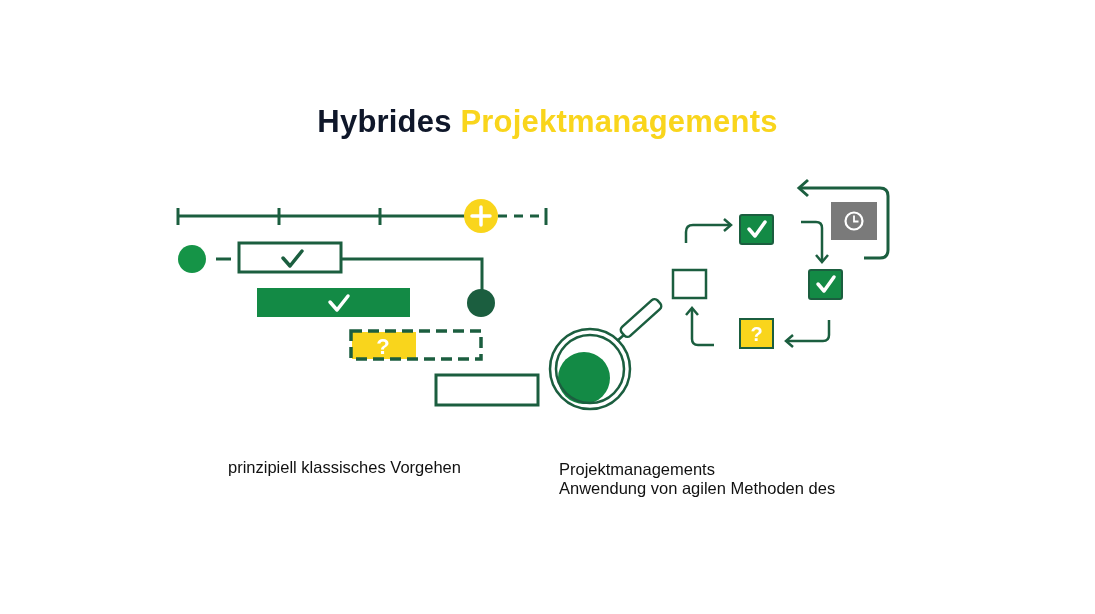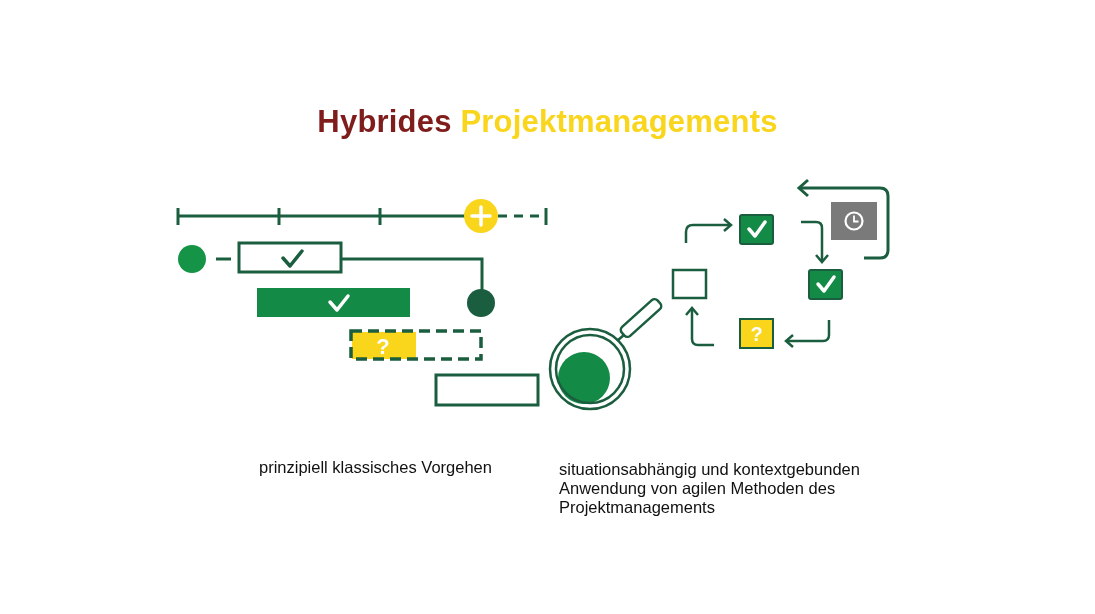--- a/index.html
+++ b/index.html
@@ -1,22 +1,22 @@
 <!DOCTYPE html>
 <html><head>
 <meta charset="utf-8">
 <style>
   html, body { margin: 0; padding: 0; background: #ffffff; }
   body { width: 1095px; height: 614px; position: relative; overflow: hidden; font-family: "Liberation Sans", sans-serif; }
   .title { position: absolute; left: 0; width: 1095px; top: 104px; text-align: center; font-size: 31px; font-weight: bold; letter-spacing: 0.2px; }
-  .title .t1 { color: #7f1d1d; }
+  .title .t1 { color: #0f172a; }
   .title .t2 { color: #f9d51c; }
   svg.diagram { position: absolute; left: 0; top: 0; }
   .caption { position: absolute; font-size: 16.5px; color: #111; line-height: 19px; }
-  .cap-left { left: 228px; top: 458px; margin-left: 31px; }
+  .cap-left { left: 228px; top: 458px; }
   .cap-right { left: 559px; top: 460px; width: 340px; }
   .cap-right span { display: block; white-space: nowrap; }
 </style>
 </head>
 <body>
 
 <div class="title">
   <span class="t1">Hybrides</span>
   <span class="t2">Projektmanagements</span>
 </div>
@@ -109,16 +109,15 @@
     </g>
 
     <path d="M714 345 L698 345 Q692 345 692 339 L692 309" fill="none" stroke="#1b5e3f" stroke-width="2.5"></path>
     <polyline points="686,315 692,308 698,315" fill="none" stroke="#1b5e3f" stroke-width="2.5"></polyline>
   </g>
 </svg>
 
 <div class="caption cap-left">prinzipiell klassisches Vorgehen</div>
 
 <div class="caption cap-right">
-  <span>situationsabhängig und kontextgebunden</span>
+  <span>Projektmanagements</span>
   <span>Anwendung von agilen Methoden des</span>
-  <span>Projektmanagements</span>
 </div>
 
 </body></html>

